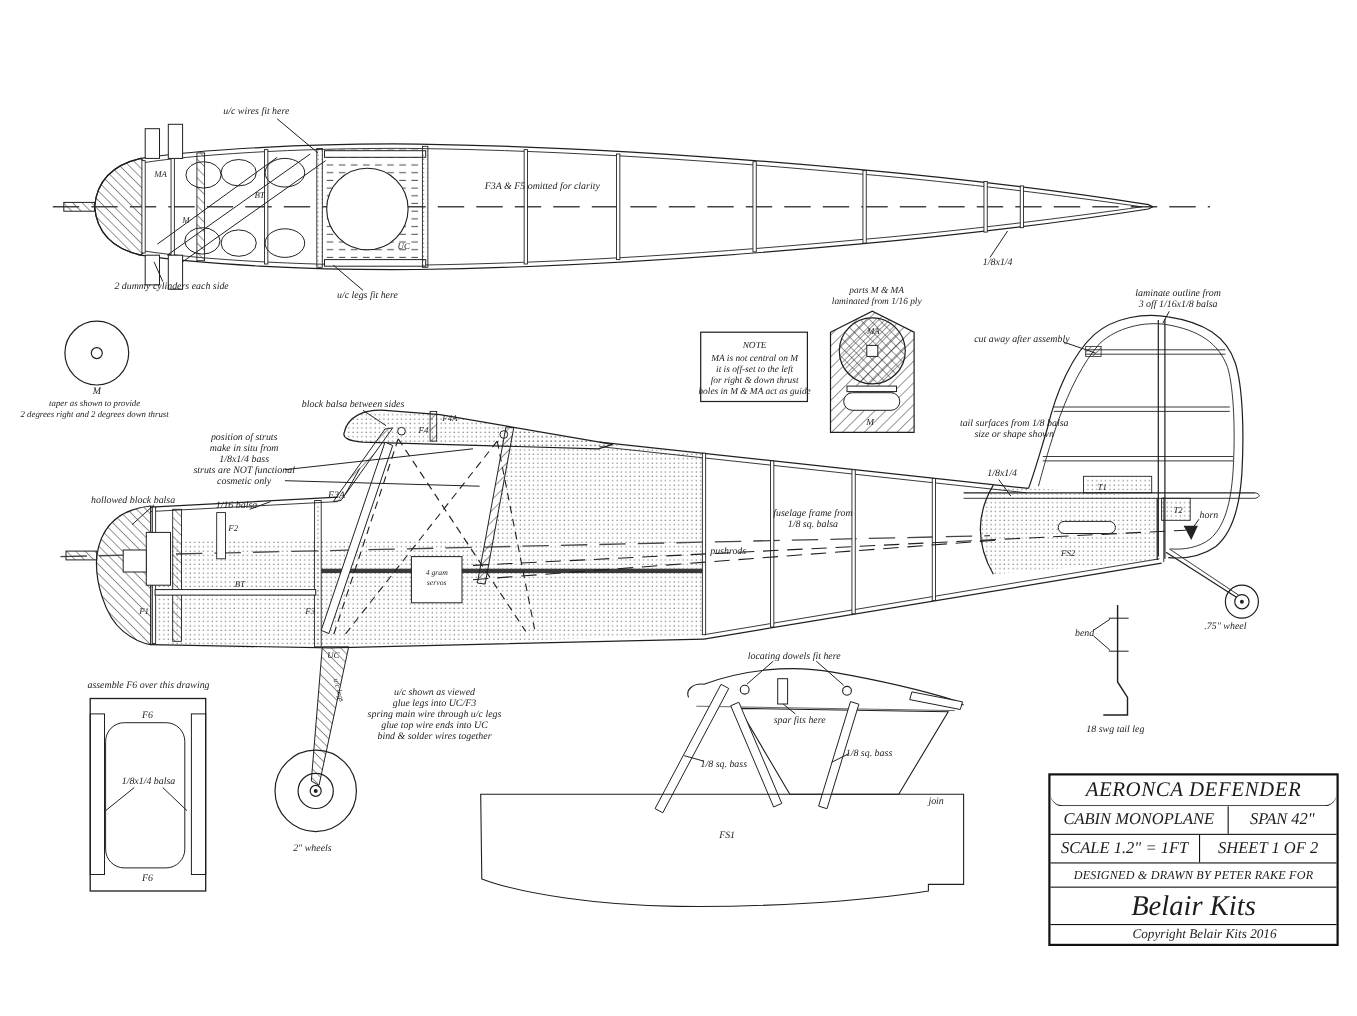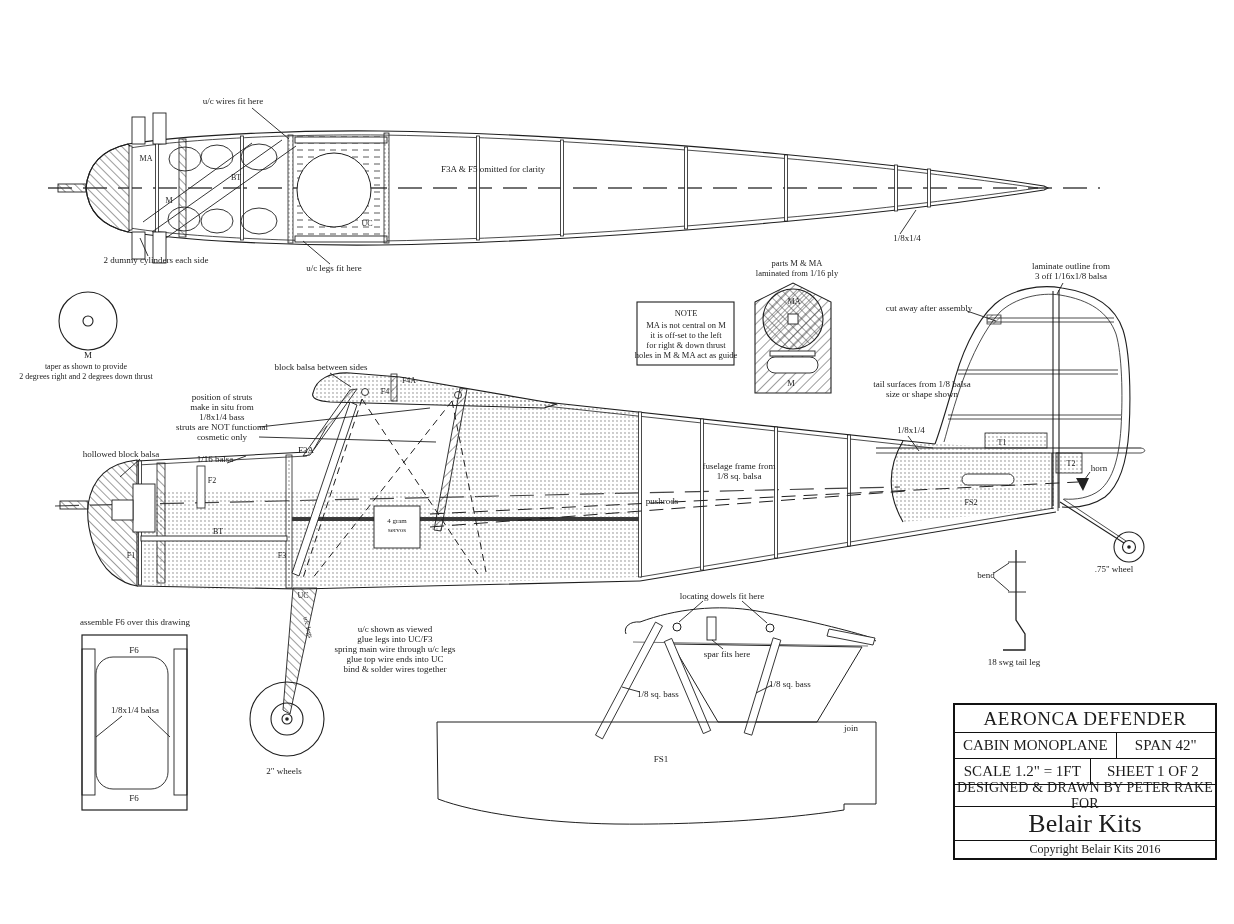--- a/index.html
+++ b/index.html
@@ -1,31 +1,31 @@
 <!DOCTYPE html>
 <html><head>
 <meta charset="utf-8">
 <style>
   html,body{margin:0;padding:0;background:#e9e9e9;}
   .sheet{position:relative;width:1234px;height:924px;background:#ffffff;overflow:hidden;
-         font-family:"Liberation Serif",serif;color:#1c1c1c;}
+         font-family:"Liberation Serif",serif;color:#1c1c1c;font-style:italic;}
   svg{position:absolute;left:0;top:0;}
   text{font-family:"Liberation Serif",serif;fill:#1c1c1c;}
   .t9{font-size:9px;}
   .t85{font-size:8.5px;}
   .t8{font-size:8px;}
   .t7{font-size:7px;}
   
   .tb{position:absolute;left:953px;top:703px;width:260px;height:153px;border:2px solid #111;
       background:#fff;display:flex;flex-direction:column;text-align:center;}
   .tb .r{border-bottom:1.5px solid #111;display:flex;align-items:center;justify-content:center;}
-  .r1{height:27px;font-size:19px;letter-spacing:.5px;}
+  .r1{height:27px;font-size:19px;letter-spacing:.5px;border-radius:11px;}
   .r2{height:25px;}
   .r3{height:25px;}
-  .r4{height:21px;font-size:14px;letter-spacing:.2px;}
+  .r4{height:21px;font-size:11px;letter-spacing:.2px;}
   .r5{height:33px;font-size:26px;}
   .r6{flex:1;font-size:12px;border-bottom:none !important;padding-left:20px;}
   .split{display:flex;width:100%;height:100%;font-size:15px;}
   .cell{display:flex;align-items:center;justify-content:center;height:100%;}
   .c-l2{width:62%;border-right:1.5px solid #111;}
   .c-r2{width:38%;}
   .c-l3{width:52%;border-right:1.5px solid #111;}
   .c-r3{width:48%;}
 </style>
 </head>

